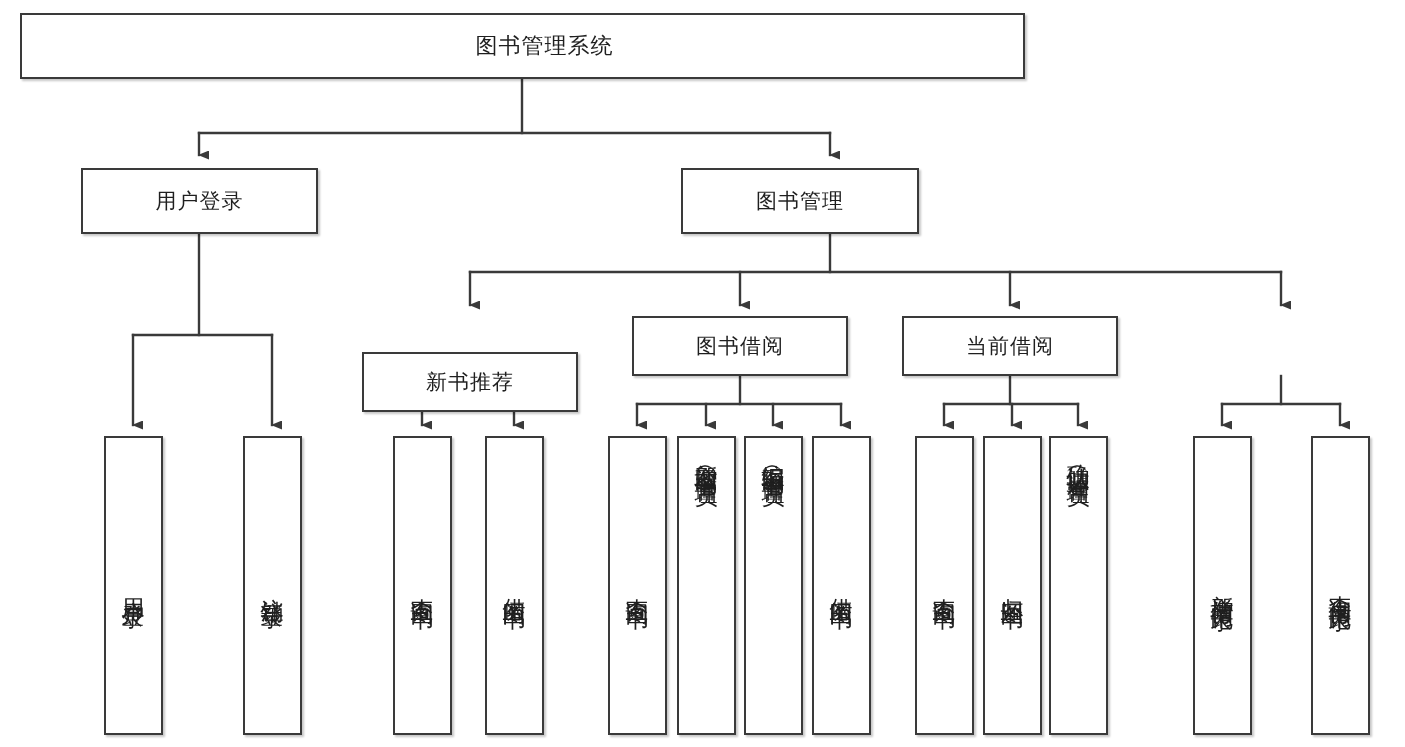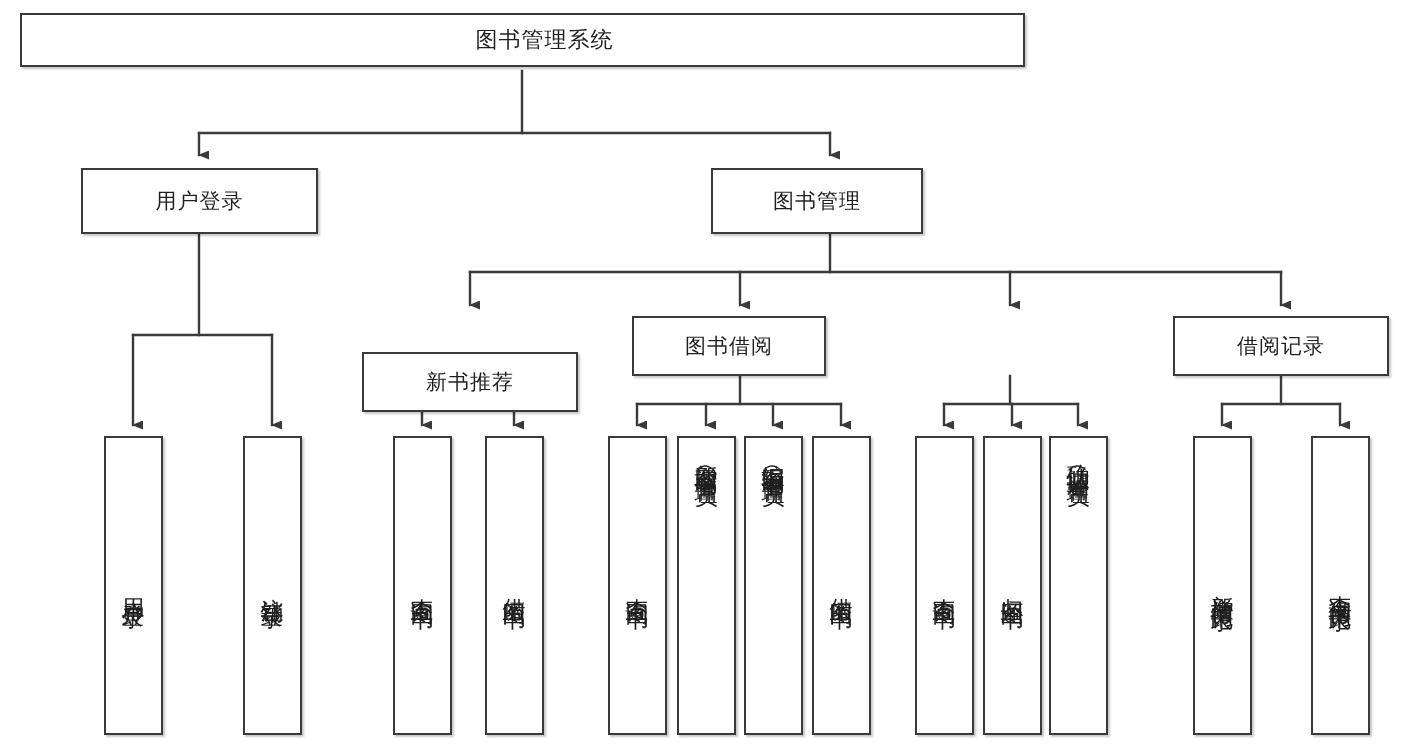--- a/index.html
+++ b/index.html
@@ -125,44 +125,44 @@
       <path d="M 1012,404 L 1012,425" marker-end="url(#arrowhead)"></path>
       <path d="M 1078,404 L 1078,425" marker-end="url(#arrowhead)"></path>
 
       <path d="M 1281,376 L 1281,404"></path>
       <path d="M 1222,404 L 1340,404"></path>
       <path d="M 1222,404 L 1222,425" marker-end="url(#arrowhead)"></path>
       <path d="M 1340,404 L 1340,425" marker-end="url(#arrowhead)"></path>
     </g>
   </svg>
 
-  <div class="node root" style="left:20px; top:13px; width:1005px; height:54px;padding-left:44px;">
+  <div class="node root" style="left:20px; top:13px; width:1005px; height:66px;padding-left:44px;">
     <span class="node-label">图书管理系统</span>
   </div>
 
   <div class="node" style="left:81px; top:168px; width:237px; height:66px;">
     <span class="node-label">用户登录</span>
   </div>
 
-  <div class="node" style="left:711px; top:168px; width:212px; height:66px;">
+  <div class="node" style="left:681px; top:168px; width:238px; height:66px;">
     <span class="node-label">图书管理</span>
   </div>
 
   <div class="node" style="left:362px; top:316px; width:216px; height:60px;margin-top:36px;">
     <span class="node-label">新书推荐</span>
   </div>
 
-  <div class="node" style="left:632px; top:316px; width:194px; height:60px;">
+  <div class="node" style="left:632px; top:316px; width:216px; height:60px;">
     <span class="node-label">图书借阅</span>
   </div>
 
-
-  <div class="node" style="left:1173px; top:316px; width:216px; height:60px;">
-    <span class="node-label">借阅记录</span>
-  </div>
+  <div class="node" style="left:902px; top:316px; width:216px; height:60px;">
+    <span class="node-label">当前借阅</span>
+  </div>
+
 
   <div class="node leaf center-text" style="left:104px; top:436px; width:59px; height:299px;">
     <span class="node-label">用户登录</span>
   </div>
 
   <div class="node leaf center-text" style="left:243px; top:436px; width:59px; height:299px;">
     <span class="node-label">注销登录</span>
   </div>
 
   <div class="node leaf center-text" style="left:393px; top:436px; width:59px; height:299px;">

